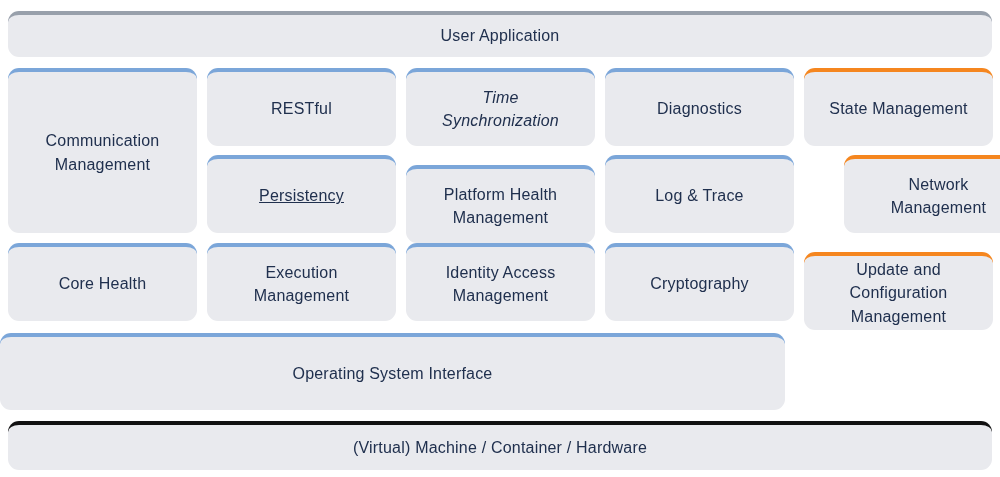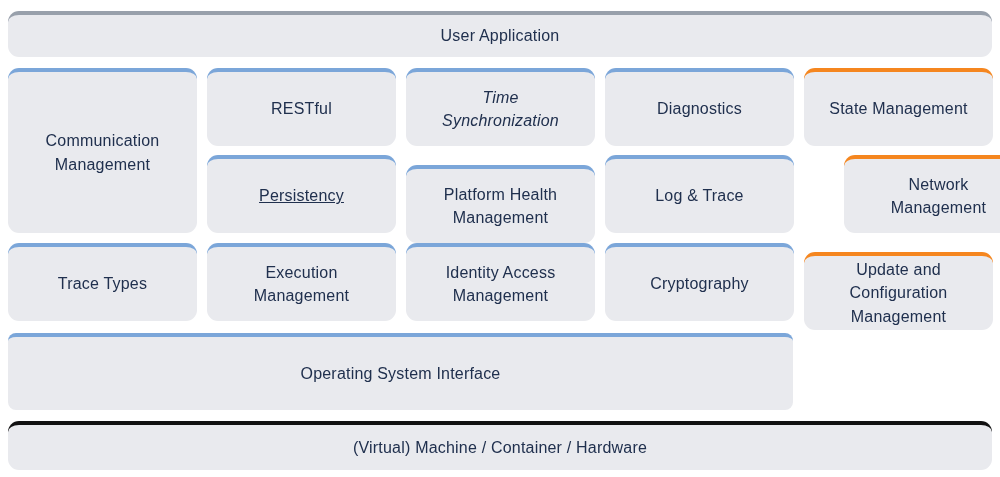--- a/index.html
+++ b/index.html
@@ -33,21 +33,21 @@
   }
   .box span { display: inline-block; }
 
   .accent-blue   { border-top-color: #7ba6d9; }
   .accent-orange { border-top-color: #f5861f; }
   .accent-gray   { border-top-color: #98a0ab; }
   .accent-black  { border-top-color: #111111; }
 
   
   .bar-top    { left: 8px;  top: 11px;  width: 984px; height: 46px; }
-  .bar-os     { left: 8px;  top: 333px; width: 785px; height: 77px; border-radius: 8px; }
+  .bar-os     { left: 0;  top: 333px; width: 785px; height: 77px; }
   .bar-bottom { left: 8px;  top: 421px; width: 984px; height: 49px; }
 
   
   .m-comm   { left: 8px;   top: 68px;  width: 189px; height: 165px; }
   .m-rest   { left: 207px; top: 68px;  width: 189px; height: 78px; }
   .m-time   { left: 406px; top: 68px;  width: 189px; height: 78px; font-style: italic; }
   .m-diag   { left: 605px; top: 68px;  width: 189px; height: 78px; }
   .m-state  { left: 804px; top: 68px;  width: 189px; height: 78px; }
 
   .m-pers   { left: 207px; top: 155px; width: 189px; height: 78px; text-decoration: underline; }
@@ -100,21 +100,21 @@
 
   <div class="box m-log accent-blue">
     <span>Log &amp; Trace</span>
   </div>
 
   <div class="box m-net accent-orange">
     <span>Network Management</span>
   </div>
 
   <div class="box m-core accent-blue">
-    <span>Trace Types</span>
+    <span>Core Health</span>
   </div>
 
   <div class="box m-exec accent-blue">
     <span>Execution Management</span>
   </div>
 
   <div class="box m-iam accent-blue">
     <span>Identity Access Management</span>
   </div>
 

